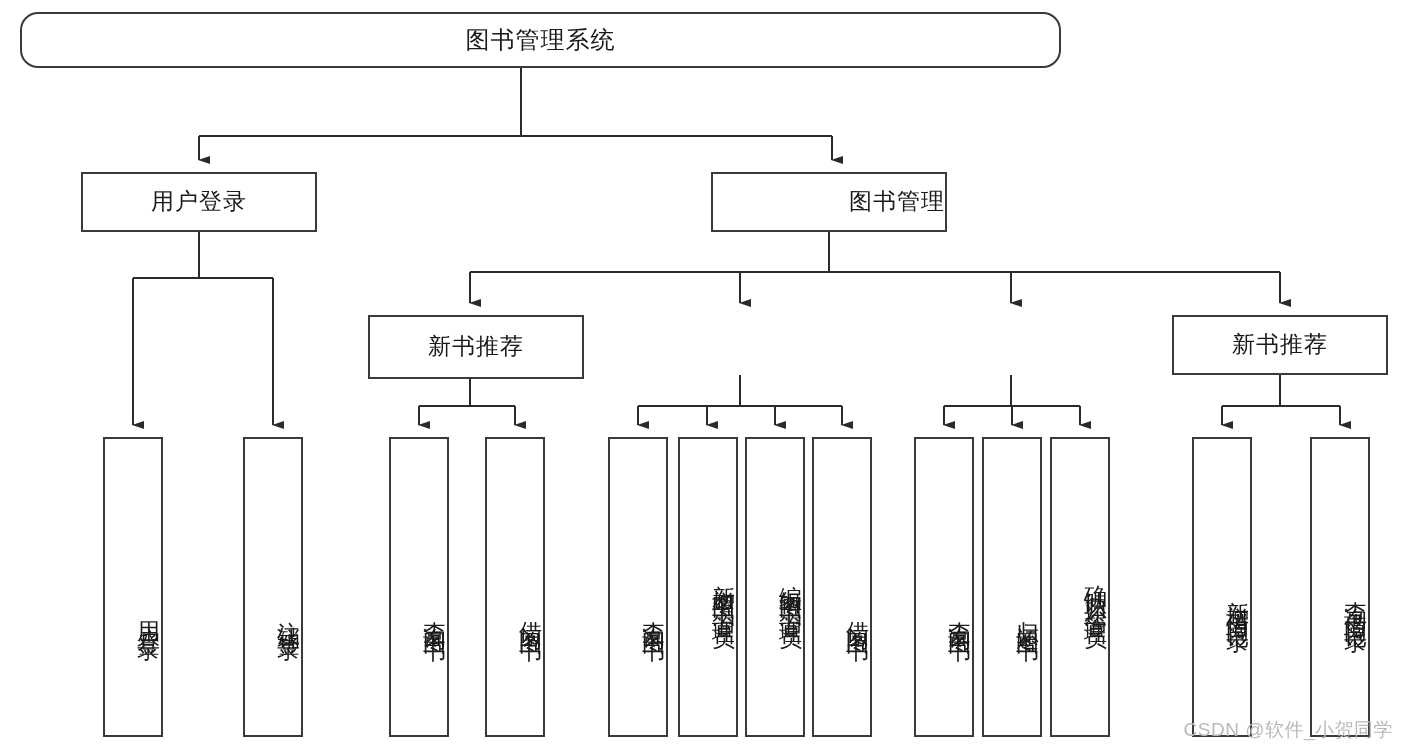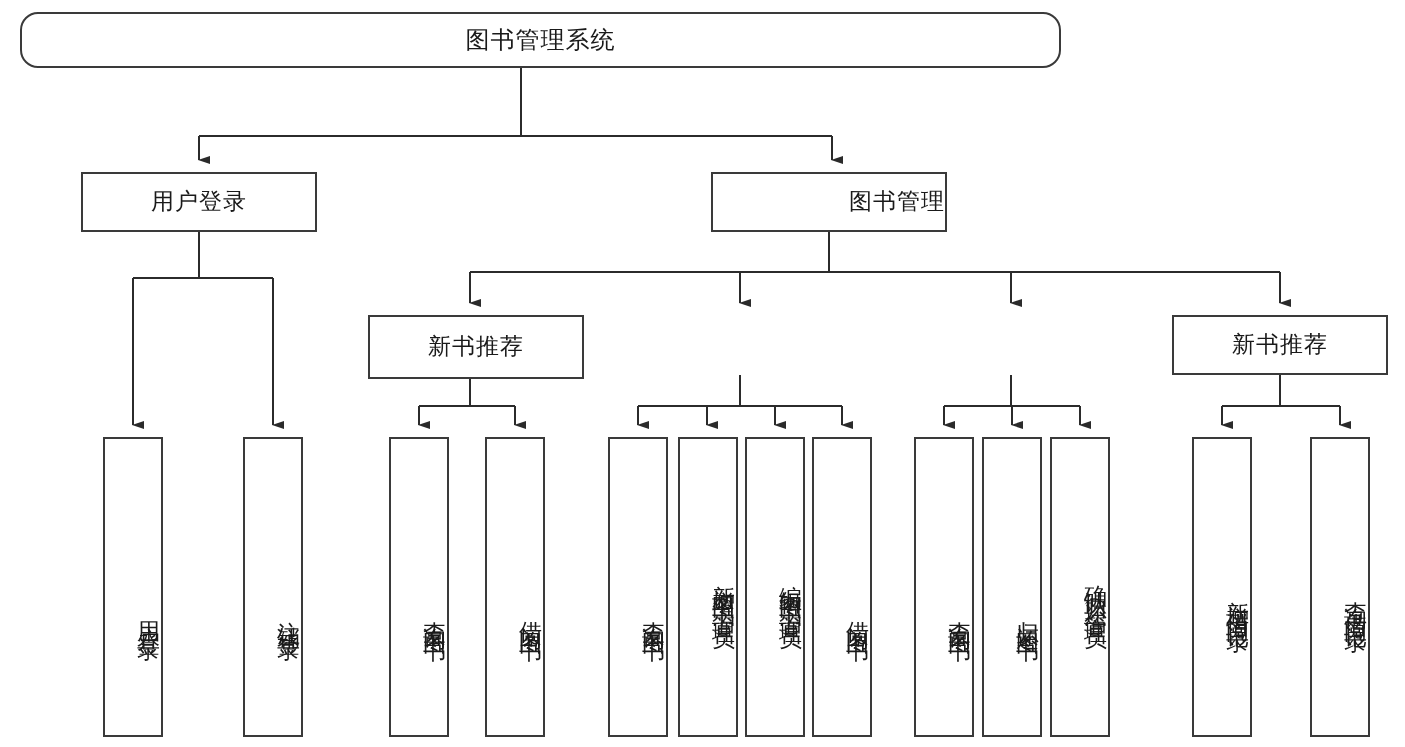--- a/index.html
+++ b/index.html
@@ -199,14 +199,15 @@
   </div>
 
   <div class="node vert" style="left:1192px; top:437px; width:60px; height:300px; padding-top:28px;">
     <span class="node-label">新增借阅记录</span>
   </div>
 
   <div class="node vert" style="left:1310px; top:437px; width:60px; height:300px; padding-top:28px;">
     <span class="node-label">查询借阅记录</span>
   </div>
 
+  <div id="watermark">CSDN @软件_小贺同学</div>
 
 </div>
 
 </body></html>

